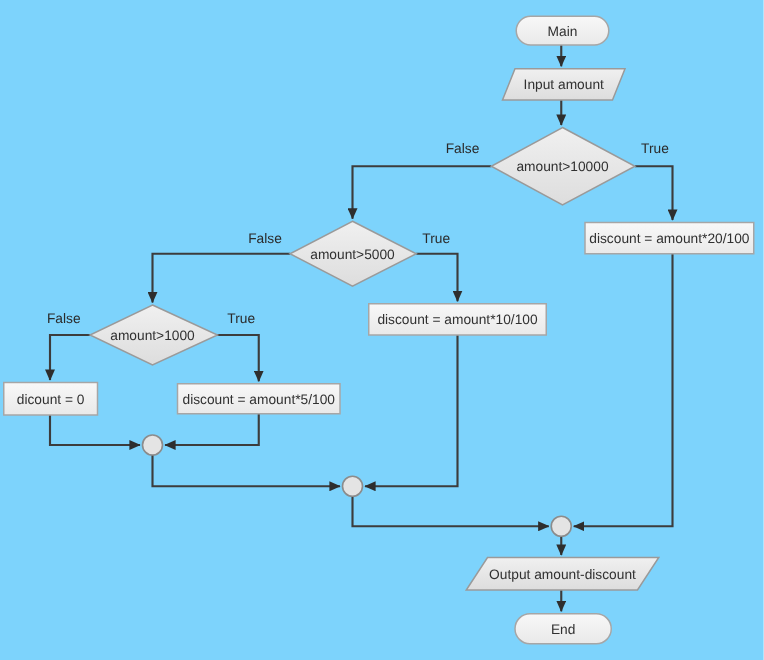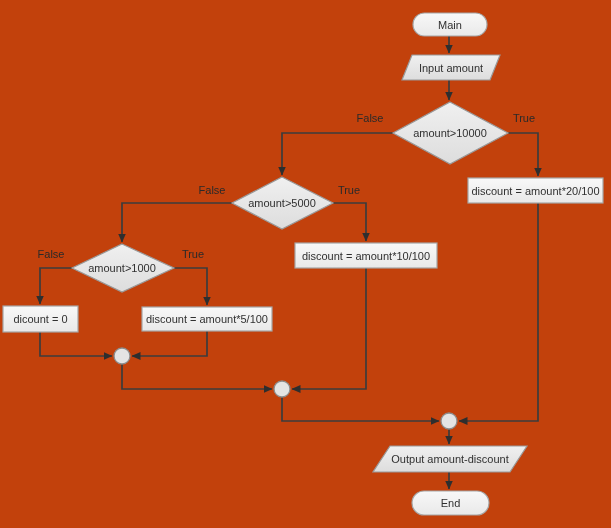--- a/index.html
+++ b/index.html
@@ -1,20 +1,20 @@
 <!DOCTYPE html>
 <html><head>
 <meta charset="utf-8">
 <style>
   html, body { margin: 0; padding: 0; background: #ffffff; }
   .canvas {
     position: relative;
     width: 611px;
     height: 528px;
-    background: #c2410c;
+    background: #7dd3fc;
     font-family: "Liberation Sans", sans-serif;
   }
   svg { display: block; }
   .edge {
     fill: none;
     stroke: #3c3c3c;
     stroke-width: 1.7;
     marker-end: url(#arrow);
   }
   .shape-proc {

